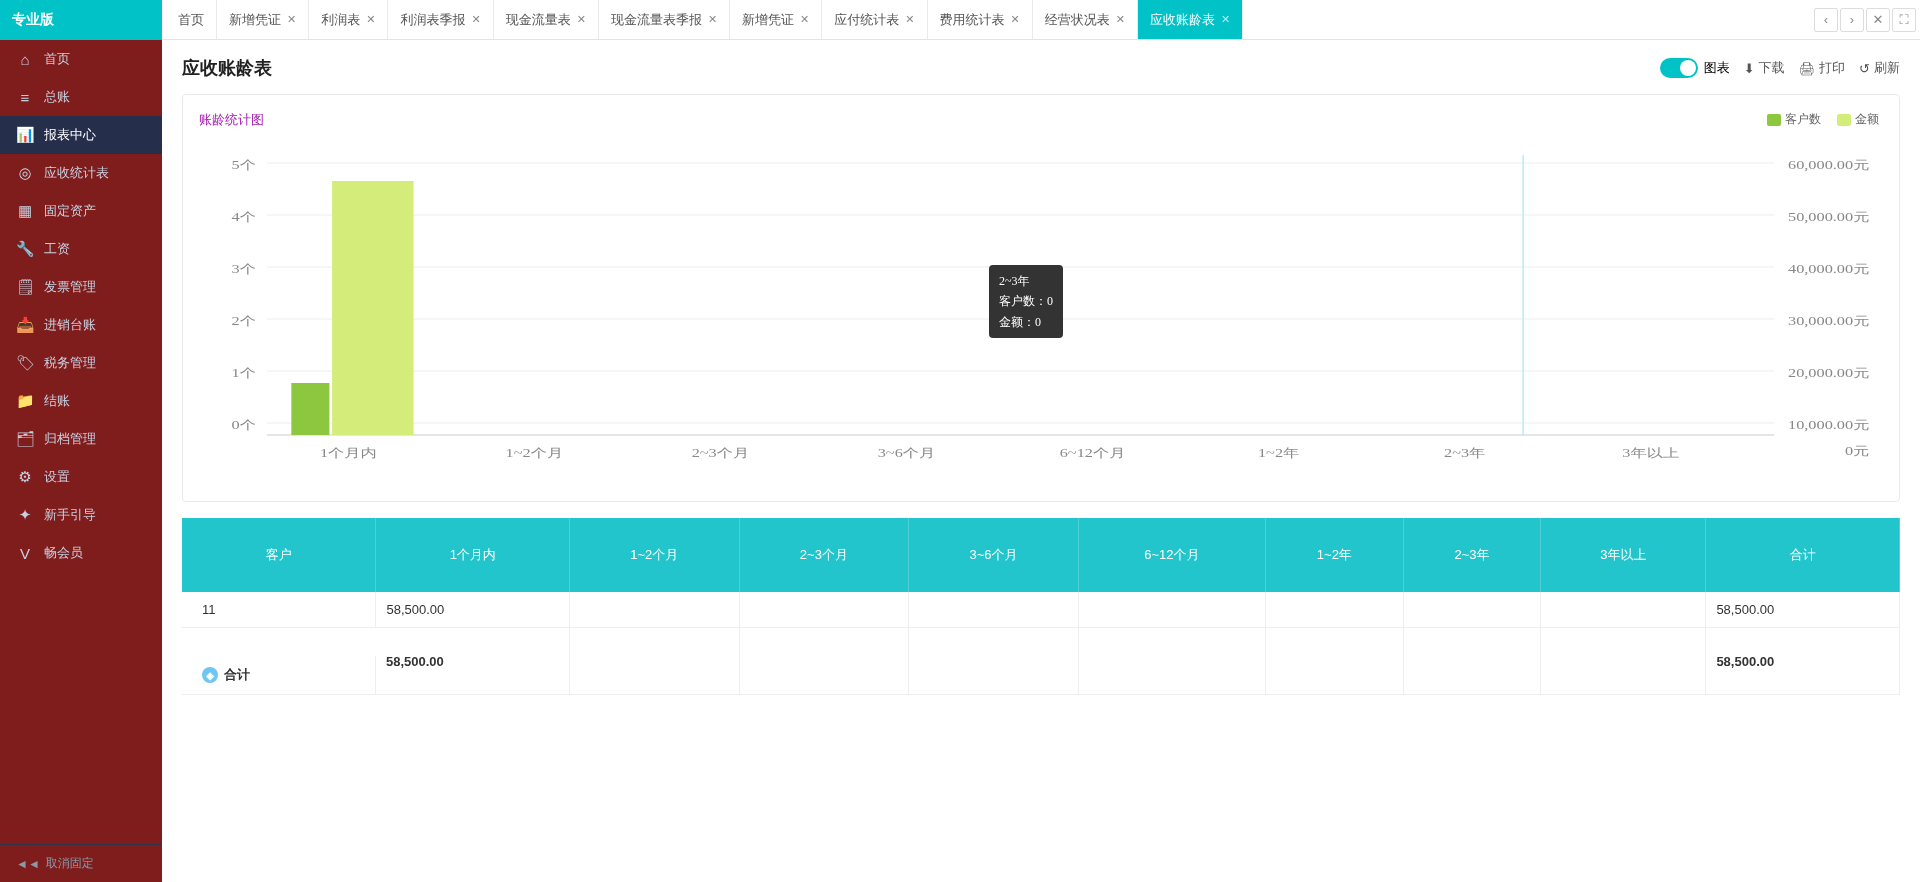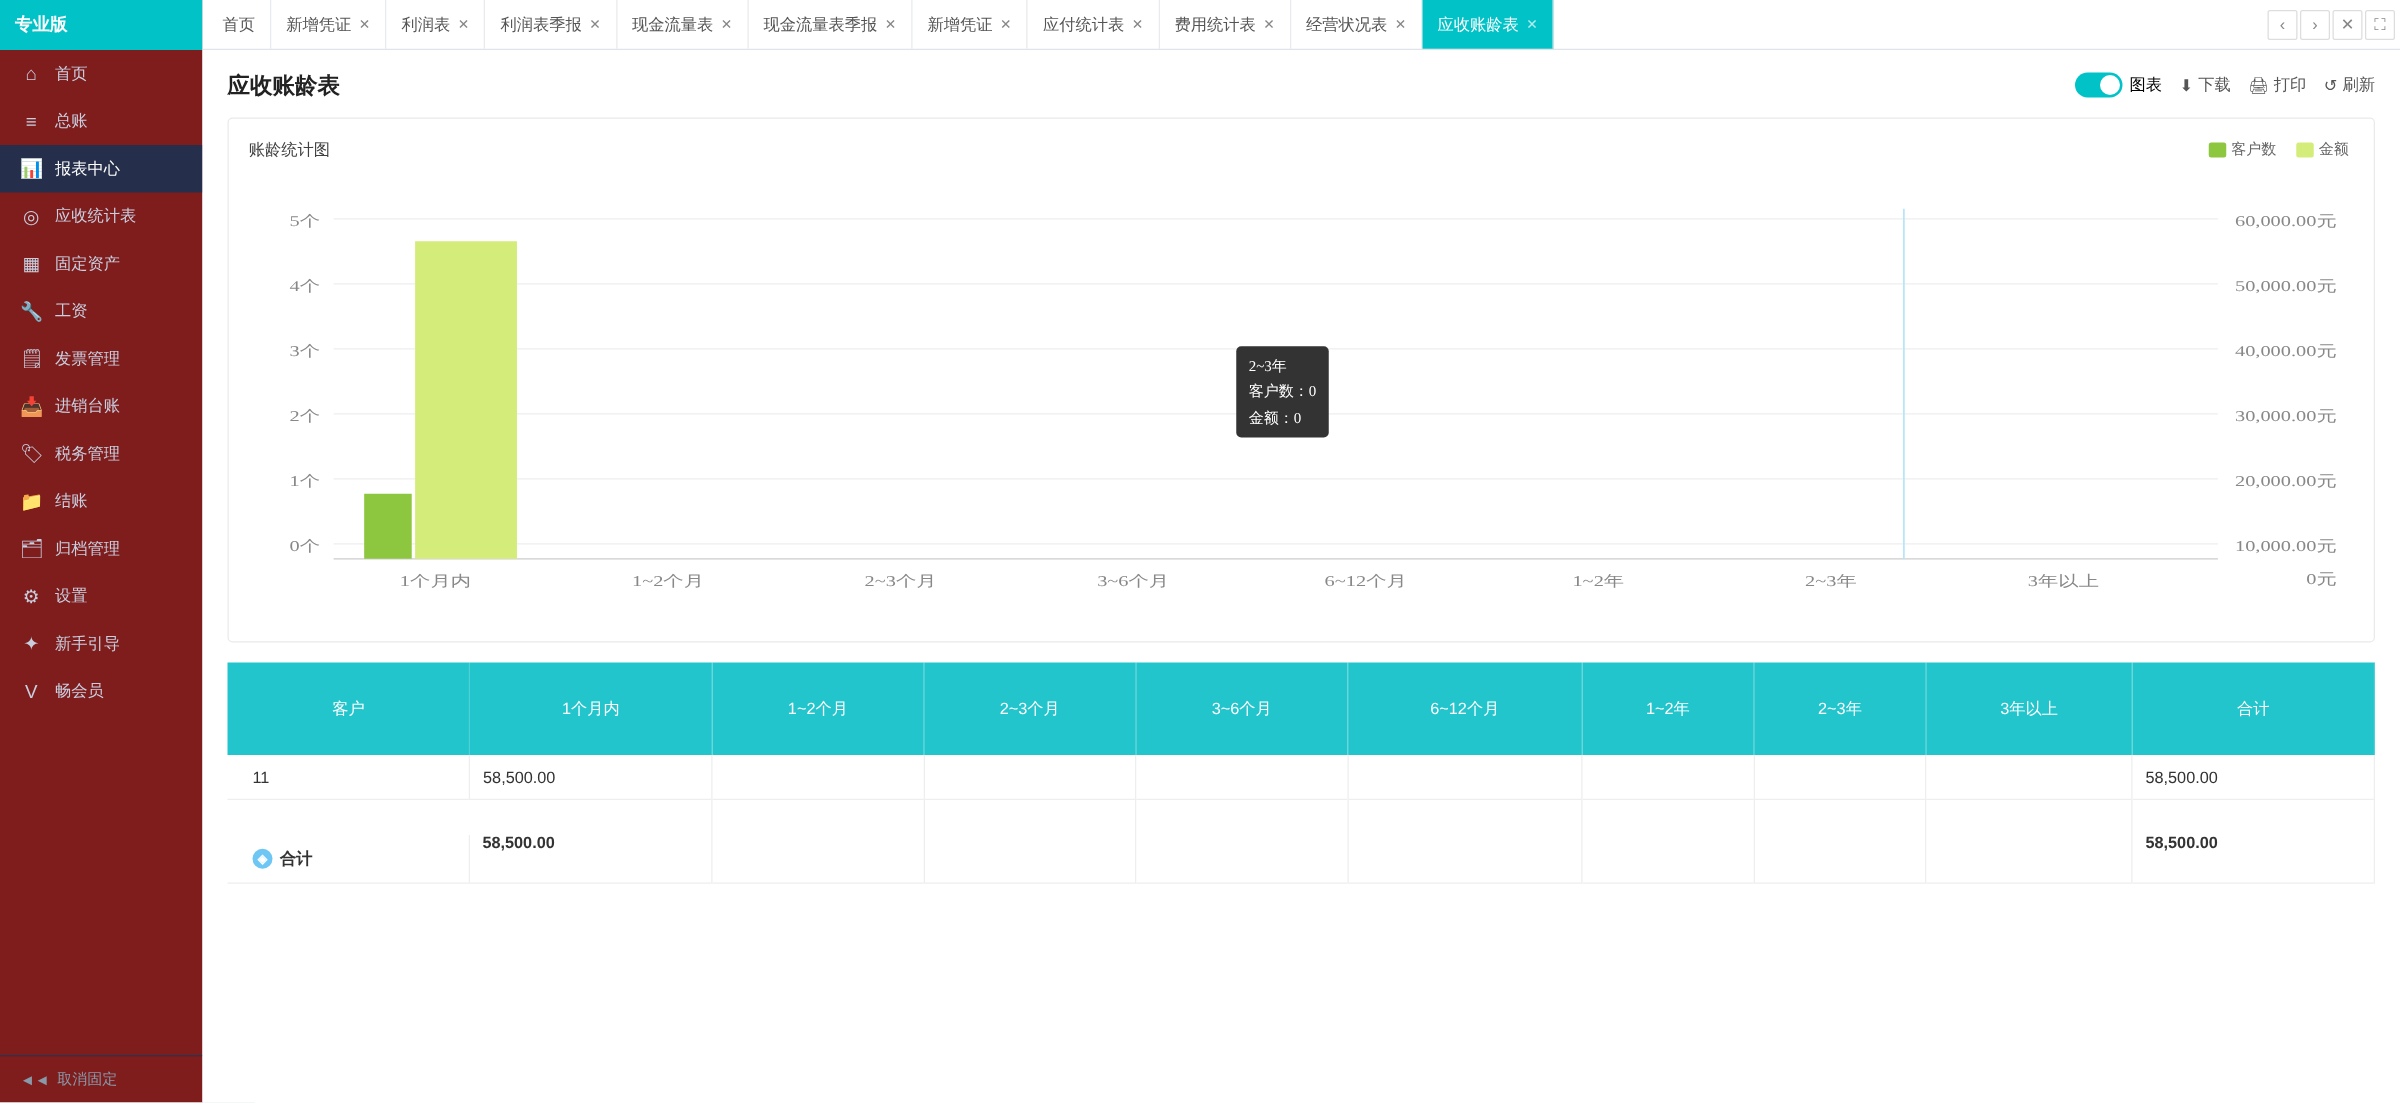--- a/index.html
+++ b/index.html
@@ -173,22 +173,22 @@
     .chart-container {
       border: 1px solid #e8eaed;
       border-radius: 4px;
       padding: 16px;
       margin-bottom: 16px;
       position: relative;
       background: #fff;
     }
     .chart-title {
       font-size: 13px;
-      color: #404040;
-      margin-bottom: 28px;
+      color: #a21caf;
+      margin-bottom: 16px;
     }
     .chart-legend {
       position: absolute;
       top: 16px;
       right: 20px;
       display: flex;
       gap: 16px;
       font-size: 12px;
       color: #666;
       align-items: center;

